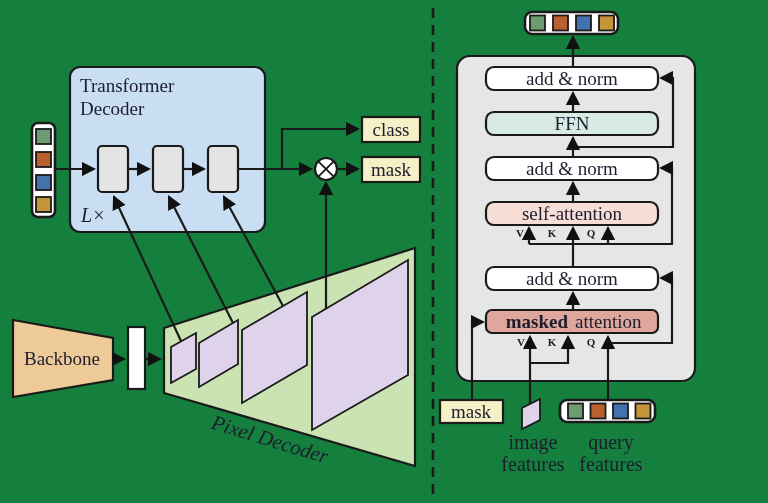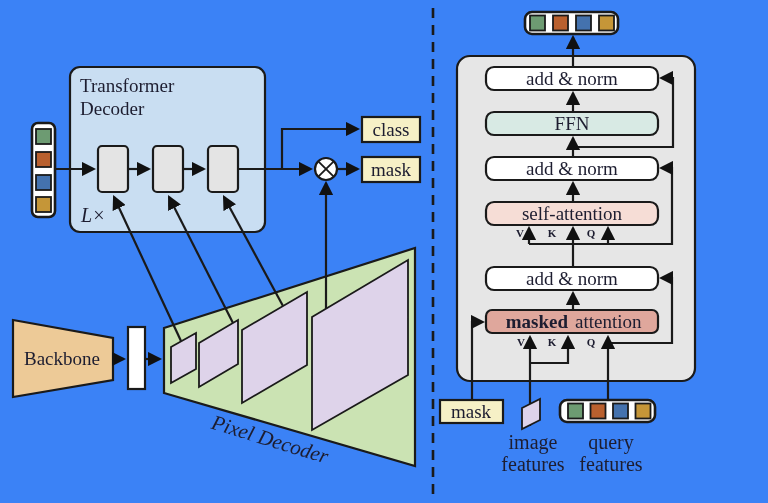--- a/index.html
+++ b/index.html
@@ -1,16 +1,16 @@
 <!DOCTYPE html>
 <html style="--panel_blue: #c9def2; --panel_gray: #e6e6e6; --panel_green: #cbe3b3; --box_gray: #e4e4e4; --purple: #ded3ea; --tan: #edca97; --yellow: #f6f0c6; --mint: #d8eae4; --pink: #f6ddd6; --salmon: #dfa79c; --sq_green: #6d9b72; --sq_orange: #b9602e; --sq_blue: #4472ae; --sq_gold: #c59638; --line: #1a1a1a; --text: #1d1d30;"><head>
 <meta charset="utf-8">
 <style>
   html,body{margin:0;padding:0;background:#ffffff;}
-  .stage{position:relative;width:768px;height:503px;background:#3b82f6;overflow:hidden;}
+  .stage{position:relative;width:768px;height:503px;background:#15803d;overflow:hidden;}
   svg{display:block;}
   
   .ln{stroke:var(--line);stroke-width:2.2;fill:none;stroke-linecap:butt;stroke-linejoin:miter;}
   .ln-thin{stroke:var(--line);stroke-width:1.8;fill:none;}
   .bx{stroke:var(--line);stroke-width:2.2;}
   .bx-thick{stroke:var(--line);stroke-width:2.6;}
   .dash{stroke:var(--line);stroke-width:2.6;stroke-dasharray:10 7;fill:none;}
   
   .f-white{fill:#ffffff;}
   .f-blue{fill:var(--panel_blue);}

